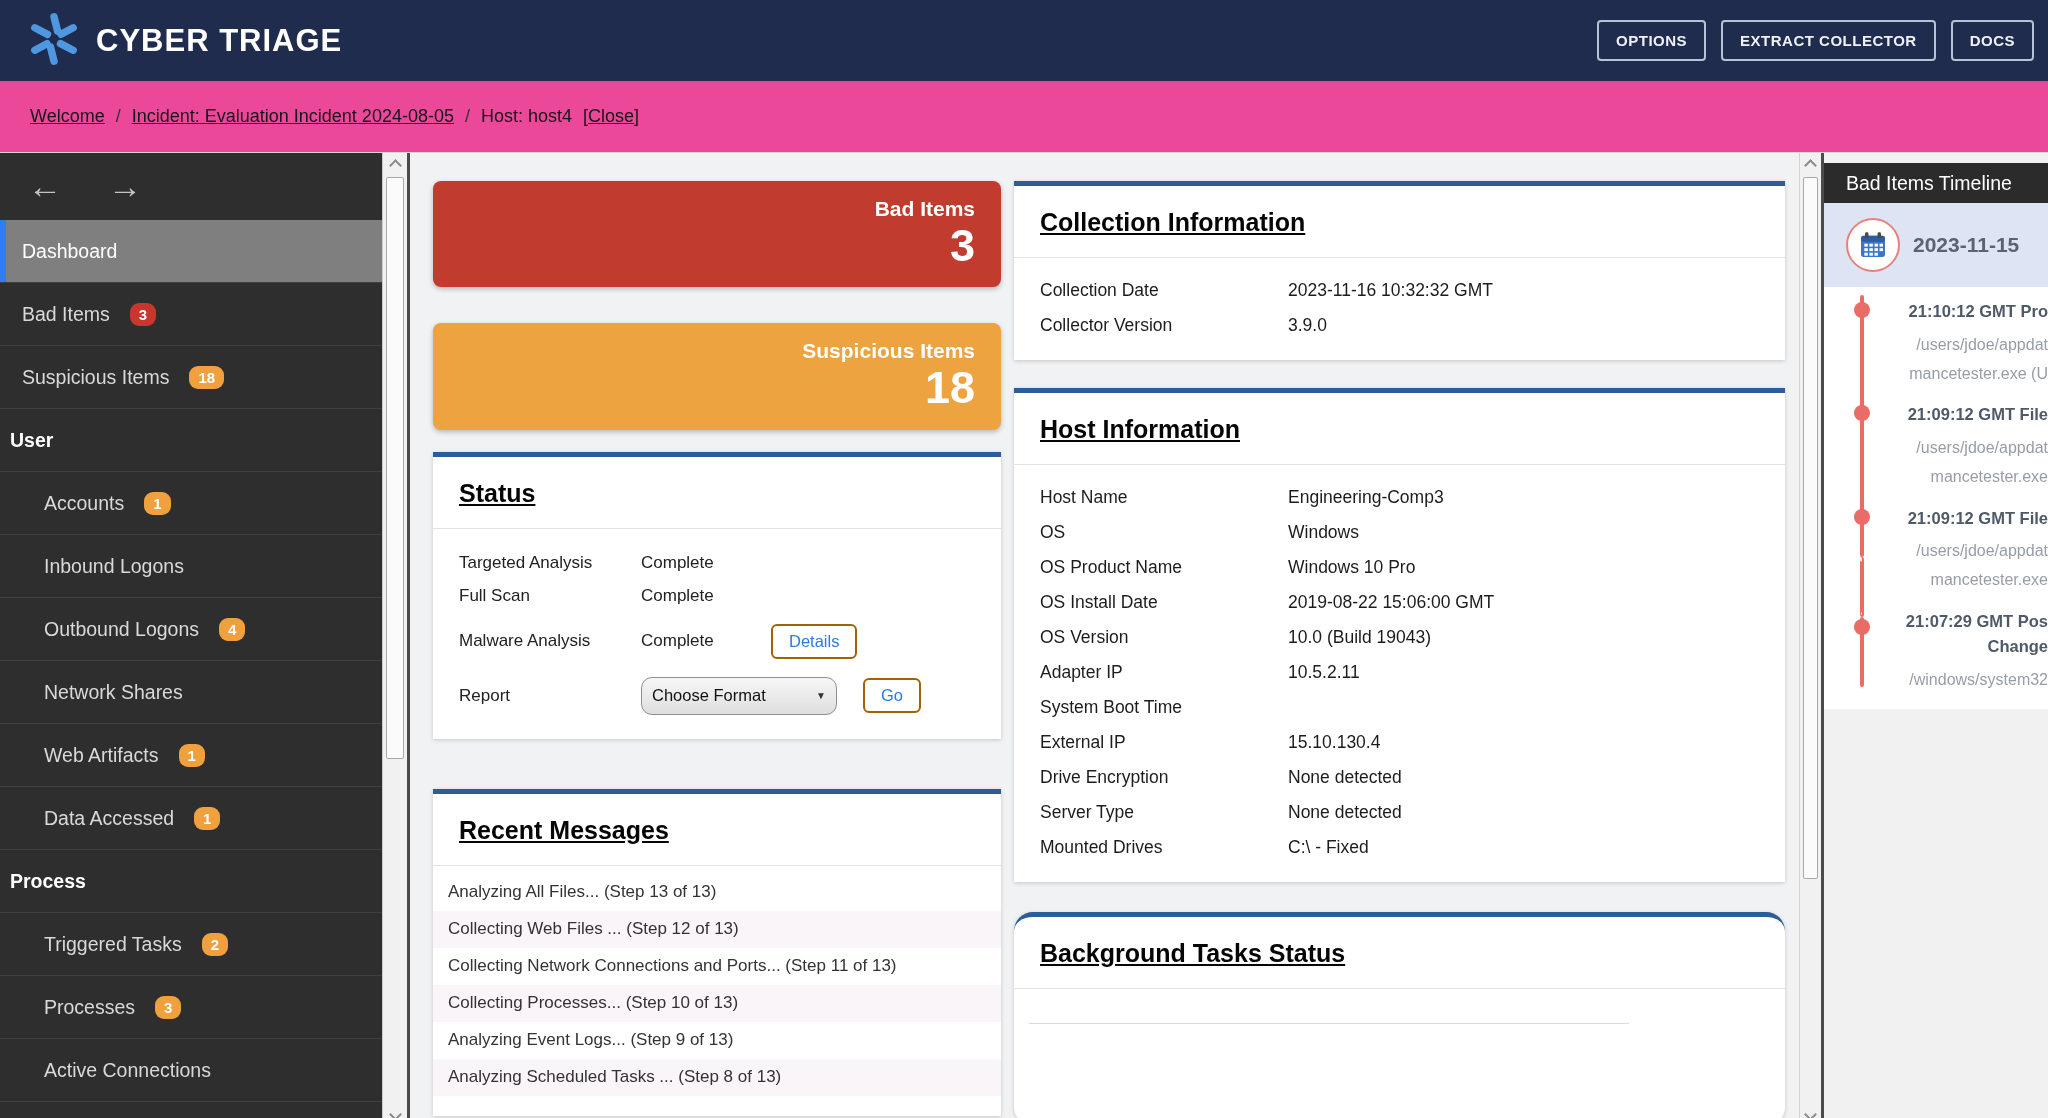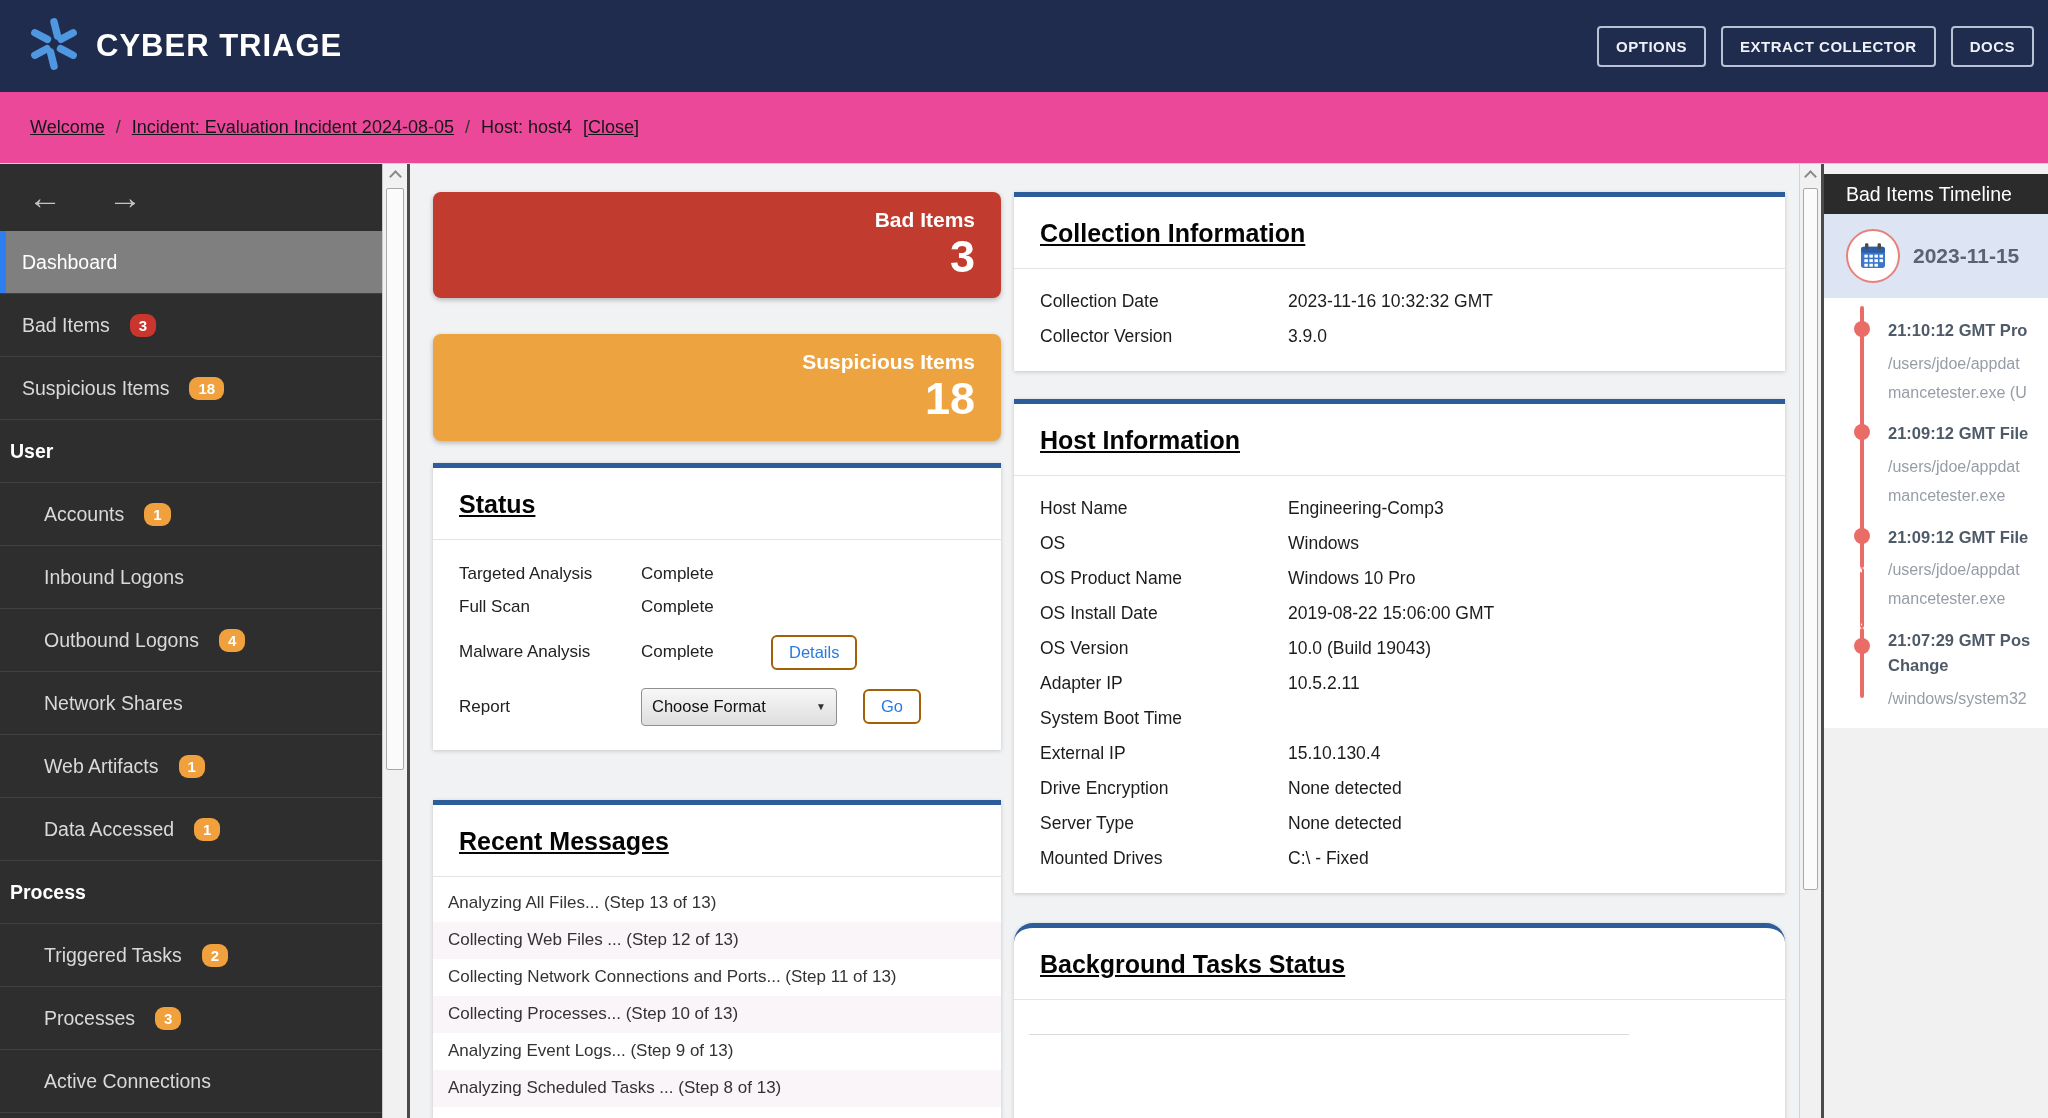--- a/index.html
+++ b/index.html
@@ -1,20 +1,20 @@
 <!DOCTYPE html>
 <html><head>
 <meta charset="utf-8">
 <style>
   html,body{margin:0;padding:0;}
   body{width:2048px;height:1118px;overflow:hidden;font-family:"Liberation Sans",sans-serif;background:#f1f2f3;}
   .app{position:relative;width:2048px;height:1118px;}
 
   
-  .topbar{height:92px;background:#202c4e;display:flex;align-items:center;padding:0 14px 0 26px;box-sizing:border-box;}
+  .topbar{height:81px;background:#202c4e;display:flex;align-items:center;padding:0 14px 0 26px;box-sizing:border-box;}
   .brand{color:#ffffff;font-size:31px;font-weight:bold;letter-spacing:1px;margin-left:14px;}
   .top-spacer{flex:1;}
   .top-btn{border:2px solid #b9c1d4;color:#eef1f7;font-size:15px;font-weight:bold;padding:10px 17px;border-radius:4px;margin-left:15px;letter-spacing:.5px;background:transparent;white-space:nowrap;cursor:pointer;}
 
   
   .breadcrumb{height:72px;background:#ec4899;display:flex;align-items:center;padding-left:30px;font-size:18px;color:#15151a;border-bottom:1px solid #d6d6d6;box-sizing:border-box;}
   .crumb{margin-right:11px;white-space:nowrap;}
   .crumb.link{text-decoration:underline;cursor:pointer;}
   .crumb.sep{color:#333;}
 
@@ -62,21 +62,21 @@
   .card-divider{height:1px;background:#e3e3e3;}
 
   
   .st-rows{padding:24px 26px 20px 26px;}
   .st-row{display:flex;align-items:center;font-size:17px;color:#222;margin-bottom:13px;}
   .st-row.r3{margin:18px 0;}
   .st-row.r4{margin-top:8px;margin-bottom:4px;}
   .st-label{width:182px;flex:none;}
   .st-value{width:130px;flex:none;}
   .btn-blue{border:2px solid #a16207;color:#2a7ade;background:#fff;border-radius:6px;font-size:16.5px;padding:6px 16px;cursor:pointer;white-space:nowrap;}
-  .sel-box{width:196px;height:38px;border:1px solid #8f8f8f;border-radius:4px;background:linear-gradient(#f7f7f7,#dedede);display:flex;align-items:center;justify-content:space-between;padding:16px 10px;font-size:16.5px;color:#111;box-sizing:border-box;cursor:pointer;}
+  .sel-box{width:196px;height:38px;border:1px solid #8f8f8f;border-radius:11px;background:linear-gradient(#f7f7f7,#dedede);display:flex;align-items:center;justify-content:space-between;padding:16px 10px;font-size:16.5px;color:#111;box-sizing:border-box;cursor:pointer;}
   .caret{font-size:10px;color:#333;}
   .go-btn{margin-left:26px;}
 
   
   .card.recent{flex:1;overflow:hidden;margin-bottom:10px;display:flex;flex-direction:column;}
   .msg-list{margin-top:8px;}
   .msg{height:37px;display:flex;align-items:center;padding-left:15px;font-size:17px;color:#333;}
   .msg:nth-child(even){background:#faf5f8;}
 
   
@@ -87,21 +87,21 @@
   .card.host{margin-bottom:30px;}
   .card.bgtasks{flex:1;overflow:hidden;border-radius:19px;}
   .bg-inner-line{margin:34px 0 0 15px;width:600px;height:1px;background:#dadada;}
 
   
   .timeline{width:224px;background:#f1f1f1;overflow:hidden;flex:none;}
   .tl-header{margin-top:10px;height:40px;background:#2b2b2b;color:#fff;font-size:19.5px;display:flex;align-items:center;padding-left:22px;}
   .tl-date{height:84px;background:#dde4f4;display:flex;align-items:center;padding-left:22px;}
   .cal-circle{width:54px;height:54px;border-radius:50%;background:#fff;border:2px solid #e8807c;display:flex;align-items:center;justify-content:center;box-sizing:border-box;flex:none;}
   .tl-date-text{margin-left:13px;font-size:21px;font-weight:bold;color:#5a6372;}
-  .tl-body{background:#ffffff;position:relative;padding:20px 0 10px 64px;height:400px;box-sizing:content-box;}
+  .tl-body{background:#ffffff;position:relative;padding:12px 0 10px 64px;height:400px;box-sizing:content-box;text-align:right;}
   .tl-line{position:absolute;left:36px;width:4px;background:#e96d66;border-radius:2px;}
   .tl-line.dash{width:0;background:none;border-left:4px dashed #e96d66;left:36px;}
   .tl-entry{position:relative;margin-bottom:14px;cursor:pointer;}
   .tl-dot{position:absolute;left:-34px;top:3px;width:16px;height:16px;border-radius:50%;background:#e96d66;}
   .tl-time{font-size:16.5px;font-weight:bold;color:#4f5a68;line-height:1.5;white-space:nowrap;}
   .tl-path{font-size:16px;color:#979da7;line-height:1.8;white-space:nowrap;}
   .tl-path-wrap{margin-top:7px;}
 </style>
 </head>
 <body>

